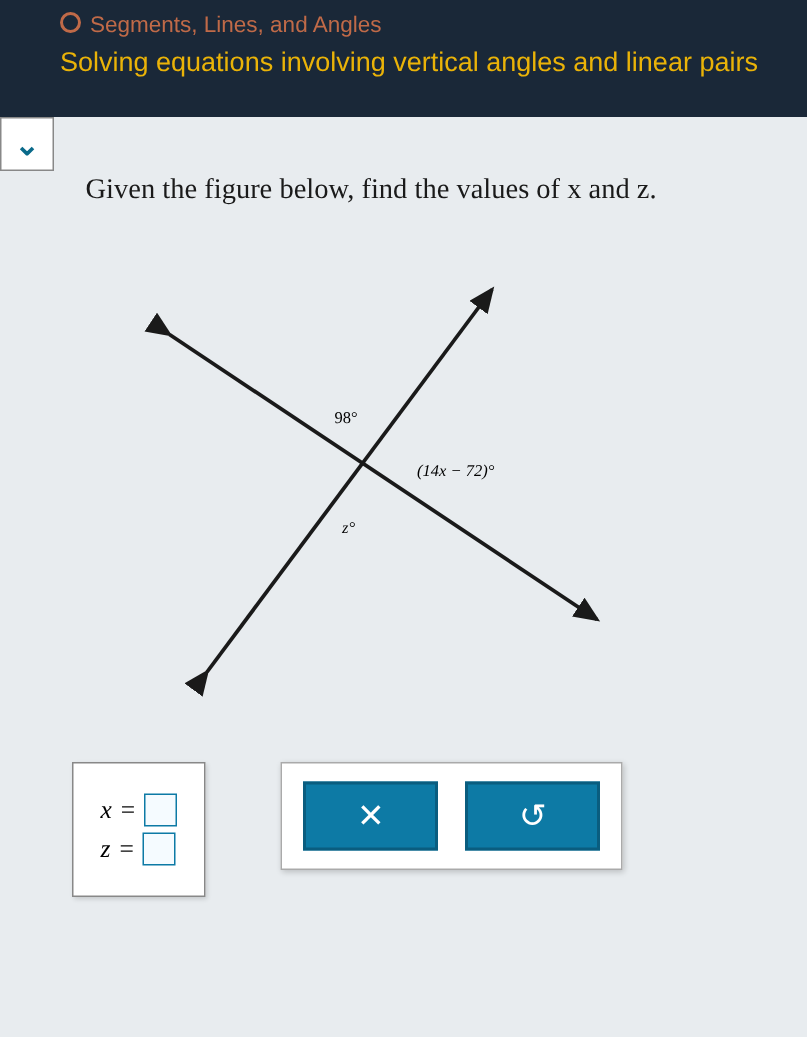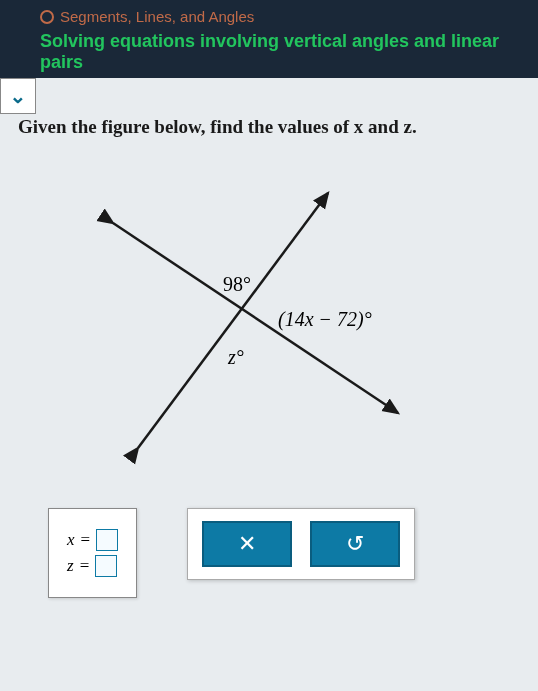--- a/index.html
+++ b/index.html
@@ -14,34 +14,34 @@
 .header {
   background: #1a2838;
   height: 78px;
   padding: 8px 0 8px 40px;
   position: relative;
 }
 .breadcrumb {
   color: #c06a48;
   font-size: 15px;
   display: flex;
-  align-items: center;
+  align-items: flex-start;
   gap: 6px;
   margin-bottom: 6px;
 }
 .circle-icon {
   width: 14px;
   height: 14px;
   border: 2px solid #c06a48;
   border-radius: 50%;
 }
 .title {
-  color: #22c55e;
+  color: #eab308;
   font-size: 18px;
-  font-weight: bold;
+  font-weight: normal;
 }
 .hamburger {
   position: absolute;
   left: 0;
   top: 10px;
   width: 28px;
   height: 28px;
   background: #fff;
   display: flex;
   flex-direction: column;
@@ -68,23 +68,24 @@
 .chev {
   color: #0a6a8a;
   font-size: 20px;
   font-weight: bold;
 }
 .content {
   padding: 38px 18px 18px 18px;
 }
 .prompt {
   font-size: 19px;
-  font-weight: bold;
+  font-weight: normal;
   color: #1a1a1a;
   font-family: "Times New Roman", serif;
+  margin-left: 39px;
 }
 .figure {
   position: relative;
   height: 320px;
   margin-top: 30px;
 }
 .answer-area {
   display: flex;
   gap: 50px;
   margin-top: 20px;
@@ -129,21 +130,21 @@
   border: 2px solid #0a5d7f;
   color: #fff;
   font-size: 22px;
   display: flex;
   align-items: center;
   justify-content: center;
 }
 .fig-label {
   position: absolute;
   font-family: "Times New Roman", serif;
-  font-size: 20px;
+  font-size: 11px;
   font-style: italic;
 }
 </style>
 </head>
 <body>
 
 <div class="hamburger">
   <span></span>
     <span></span>
     <span></span>

